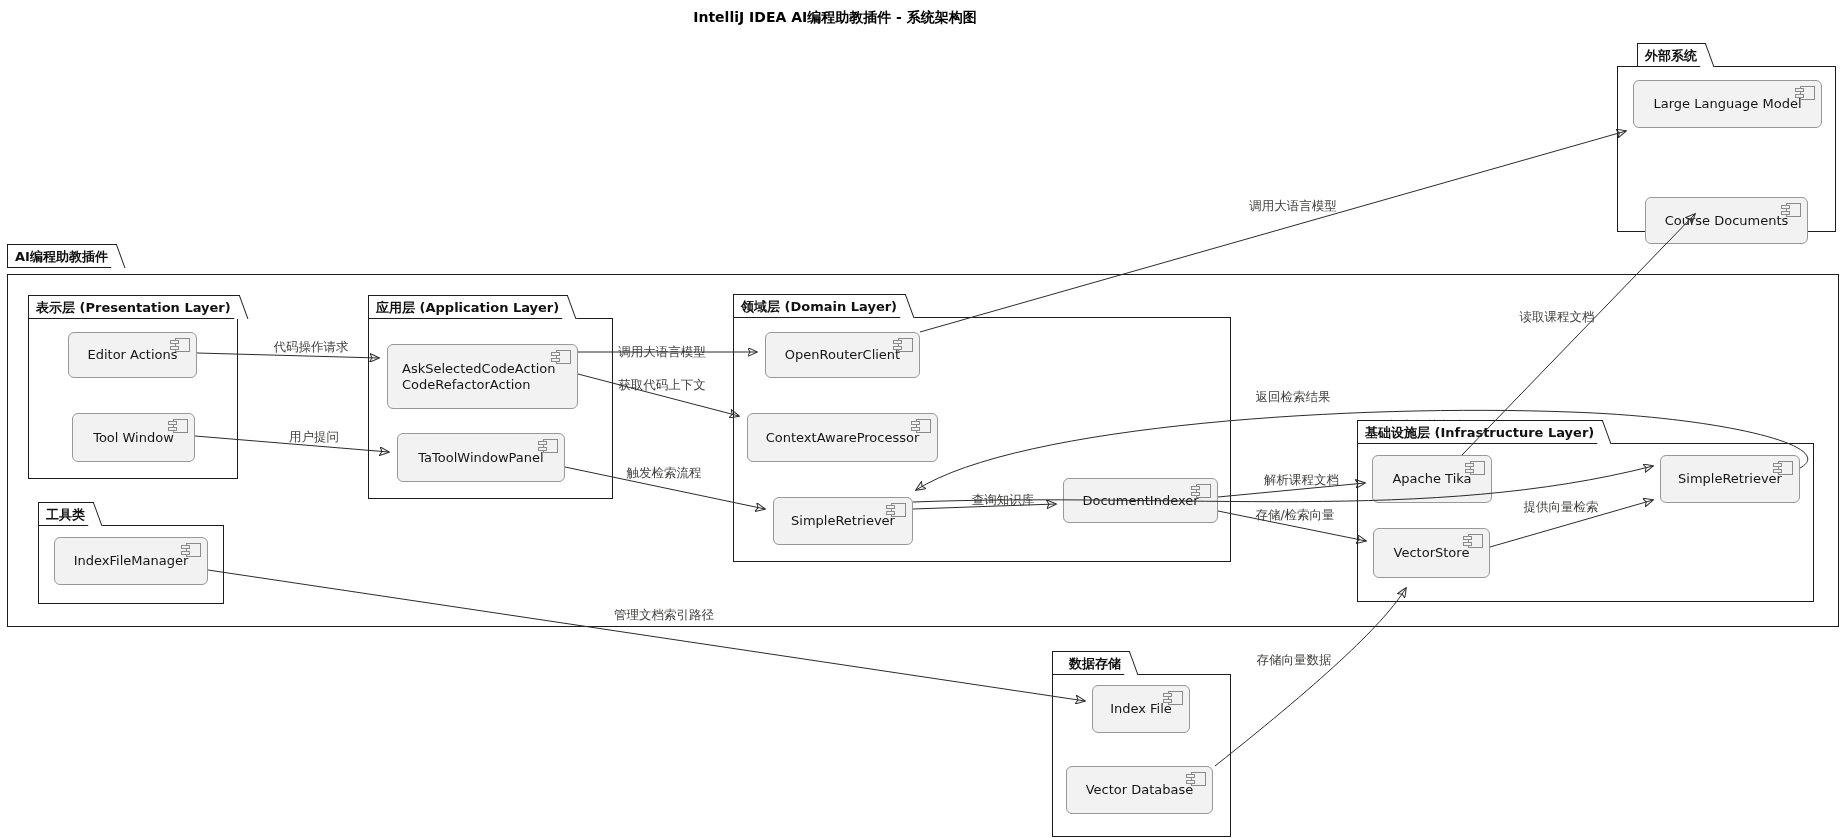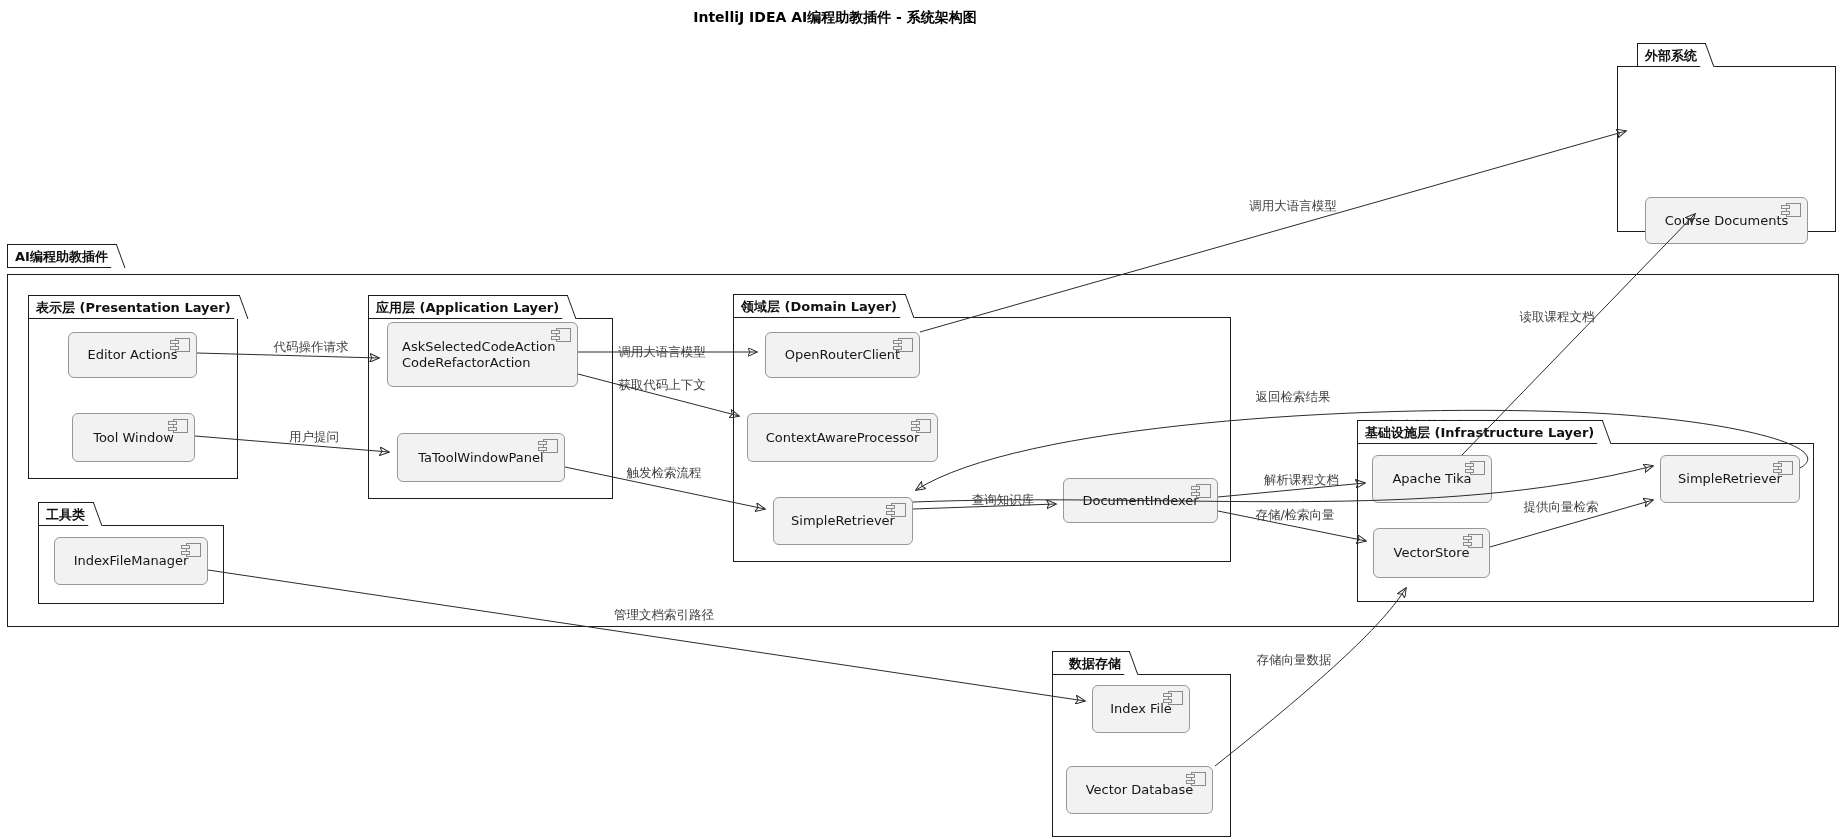--- a/index.html
+++ b/index.html
@@ -43,20 +43,30 @@
 
   <div class="pkg-tab" style="left:7px;top:244px;"><span>AI编程助教插件</span></div>
   <div class="pkg-tab" style="left:1617px;top:43px;margin-left:20px;"><span>外部系统</span></div>
   <div class="pkg-tab" style="left:28px;top:295px;"><span>表示层 (Presentation Layer)</span></div>
   <div class="pkg-tab" style="left:368px;top:295px;"><span>应用层 (Application Layer)</span></div>
   <div class="pkg-tab" style="left:733px;top:294px;"><span>领域层 (Domain Layer)</span></div>
   <div class="pkg-tab" style="left:38px;top:502px;"><span>工具类</span></div>
   <div class="pkg-tab" style="left:1357px;top:420px;"><span>基础设施层 (Infrastructure Layer)</span></div>
   <div class="pkg-tab" style="left:1052px;top:651px;padding-left:16px;"><span>数据存储</span></div>
 
+  <div class="comp" style="left:1633px;top:80px;width:189px;height:48px;">
+    <svg class="cicon" width="20" height="14" viewBox="0 0 20 14">
+        <g fill="#f2f2f2" stroke="#8a8a8a">
+          <rect x="5.5" y="0.5" width="14" height="13"></rect>
+          <rect x="0.5" y="2.5" width="8" height="3"></rect>
+          <rect x="0.5" y="8.5" width="8" height="3"></rect>
+        </g>
+      </svg>
+    <span class="clabel">Large Language Model</span>
+  </div>
   <div class="comp" style="left:1645px;top:163px;width:163px;height:47px;margin-top:34px;">
     <svg class="cicon" width="20" height="14" viewBox="0 0 20 14">
         <g fill="#f2f2f2" stroke="#8a8a8a">
           <rect x="5.5" y="0.5" width="14" height="13"></rect>
           <rect x="0.5" y="2.5" width="8" height="3"></rect>
           <rect x="0.5" y="8.5" width="8" height="3"></rect>
         </g>
       </svg>
     <span class="clabel">Course Documents</span>
   </div>
@@ -75,21 +85,21 @@
     <svg class="cicon" width="20" height="14" viewBox="0 0 20 14">
         <g fill="#f2f2f2" stroke="#8a8a8a">
           <rect x="5.5" y="0.5" width="14" height="13"></rect>
           <rect x="0.5" y="2.5" width="8" height="3"></rect>
           <rect x="0.5" y="8.5" width="8" height="3"></rect>
         </g>
       </svg>
     <span class="clabel">Tool Window</span>
   </div>
 
-  <div class="comp twoline" style="left:387px;top:322px;width:191px;height:65px;">
+  <div class="comp twoline" style="left:387px;top:344px;width:191px;height:65px;">
     <svg class="cicon" width="20" height="14" viewBox="0 0 20 14">
         <g fill="#f2f2f2" stroke="#8a8a8a">
           <rect x="5.5" y="0.5" width="14" height="13"></rect>
           <rect x="0.5" y="2.5" width="8" height="3"></rect>
           <rect x="0.5" y="8.5" width="8" height="3"></rect>
         </g>
       </svg>
     <span class="clabel">AskSelectedCodeAction</span>
     <span class="clabel">CodeRefactorAction</span>
   </div>

